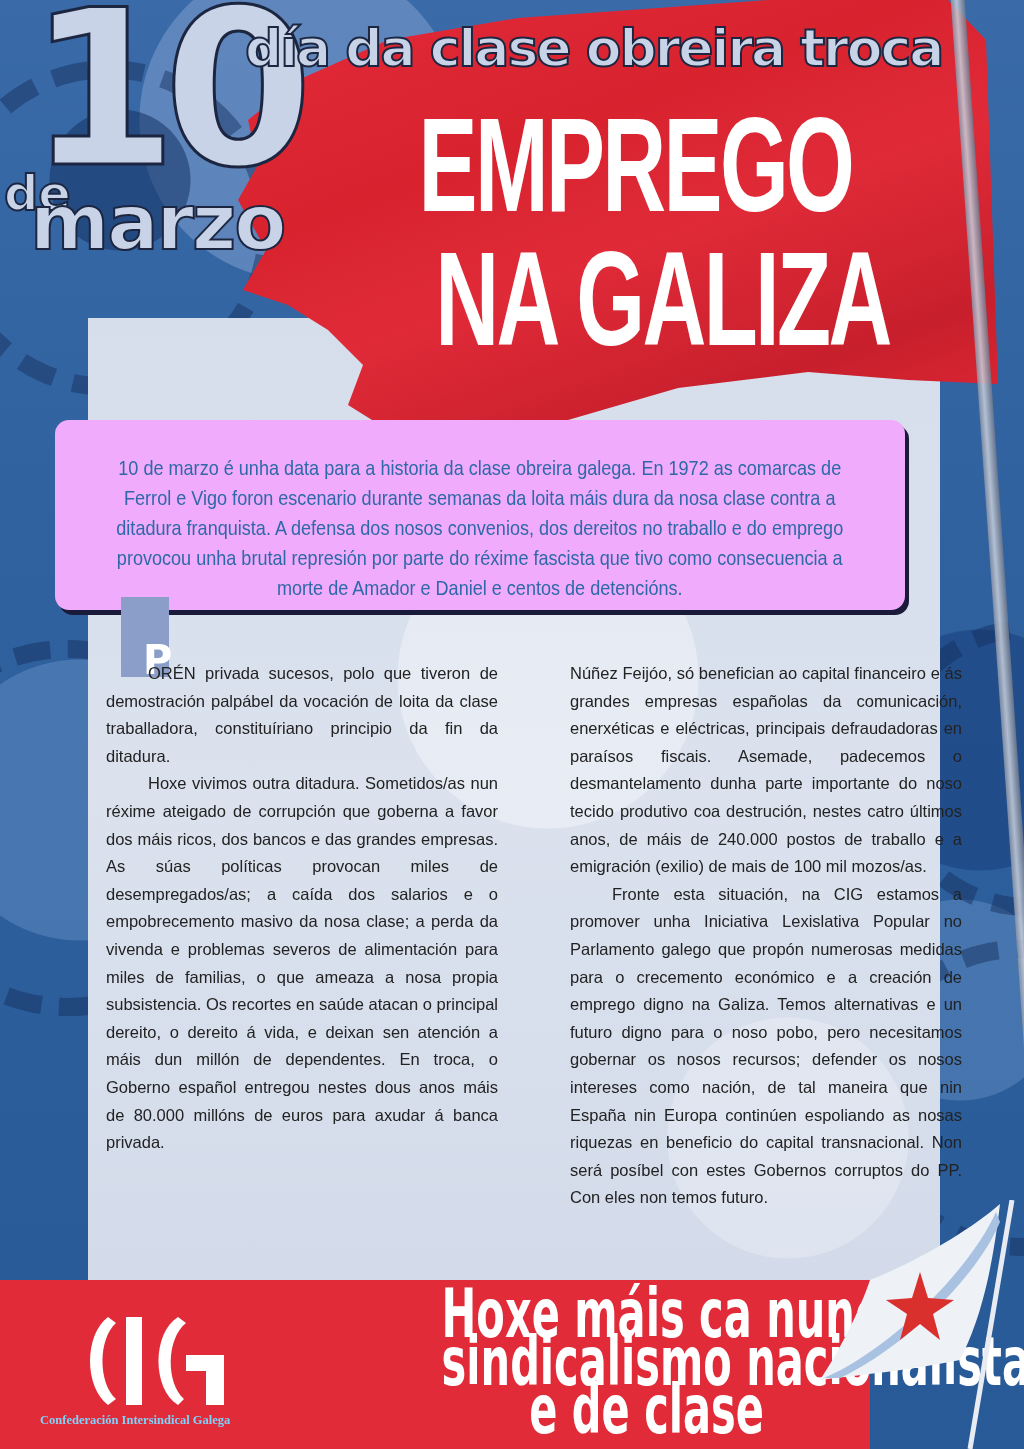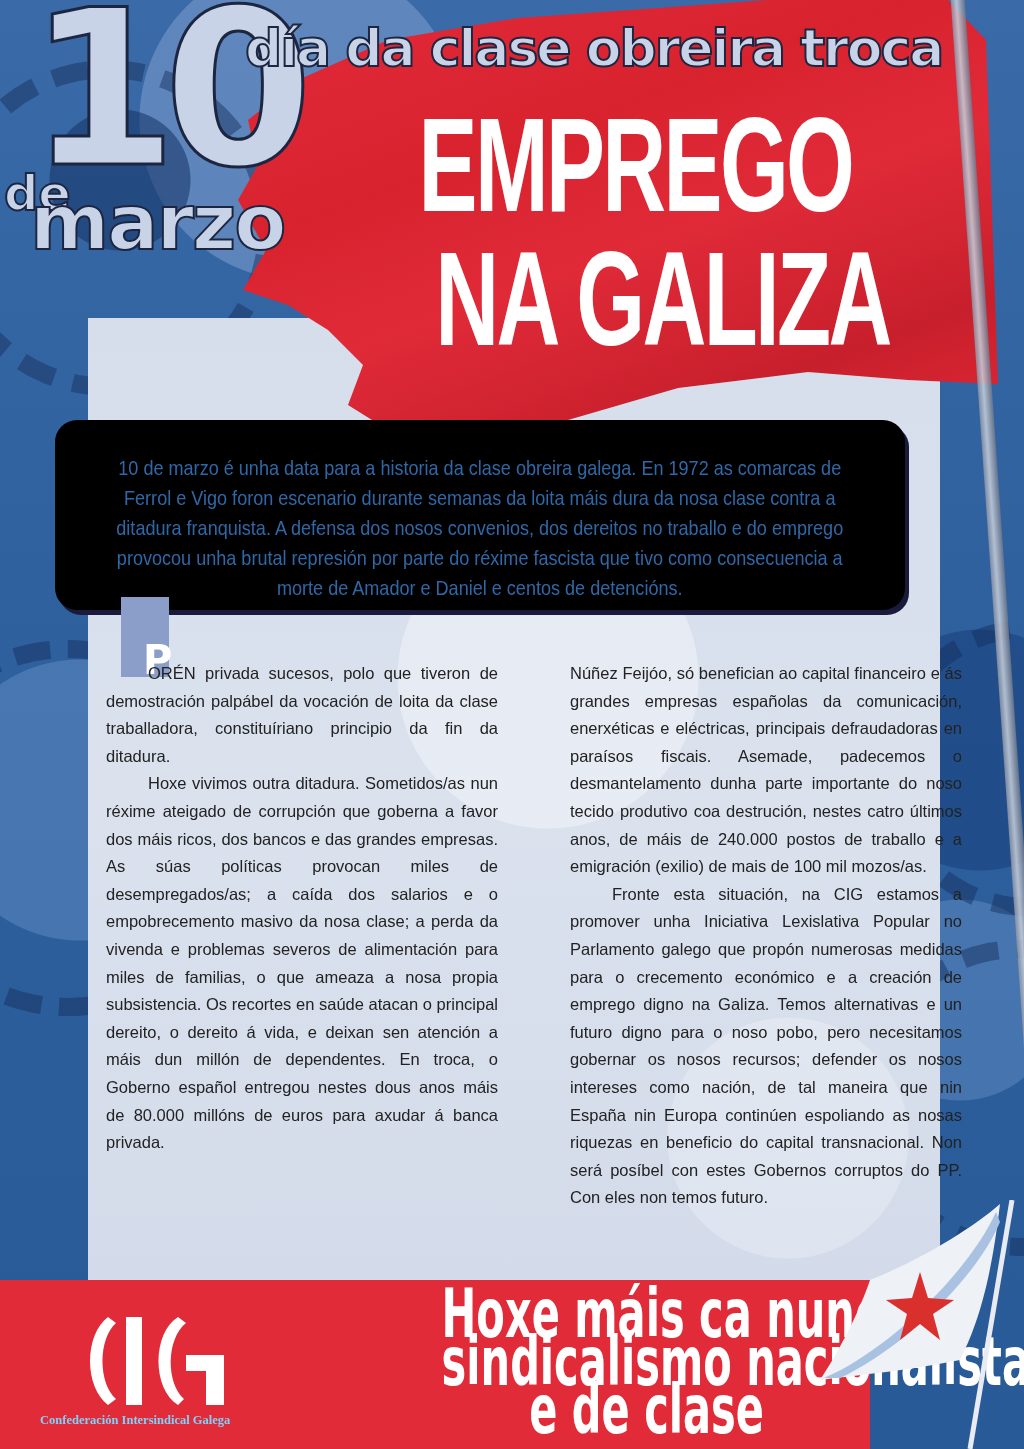--- a/index.html
+++ b/index.html
@@ -78,21 +78,21 @@
   .headline div {
     font-size: 134px; letter-spacing: -4px;
     transform: scaleX(0.66); transform-origin: center;
     white-space: nowrap;
   }
   .headline .l1 { margin-left: -20px; }
   .headline .l2 { margin-top: 0px; }
   
   .intro {
     position: absolute; left: 55px; top: 420px; width: 850px; height: 190px;
-    background: #000000; border-radius: 22px;
+    background: #f0abfc; border-radius: 14px;
     box-shadow: 4px 5px 0 #1a1a3a;
     box-sizing: border-box; padding: 33px 14px 0 14px;
     color: #2f68a8; text-align: center;
     font-family: "Liberation Sans", sans-serif; font-size: 21px; line-height: 30px;
   }
   .intro-text { transform: scaleX(0.86); transform-origin: center top; white-space: pre-line; width: 116%; margin-left: -8%; }
   .dropcap-block {
     position: absolute; left: 121px; top: 597px; width: 48px; height: 80px;
     background: #8a9ec9;
   }

